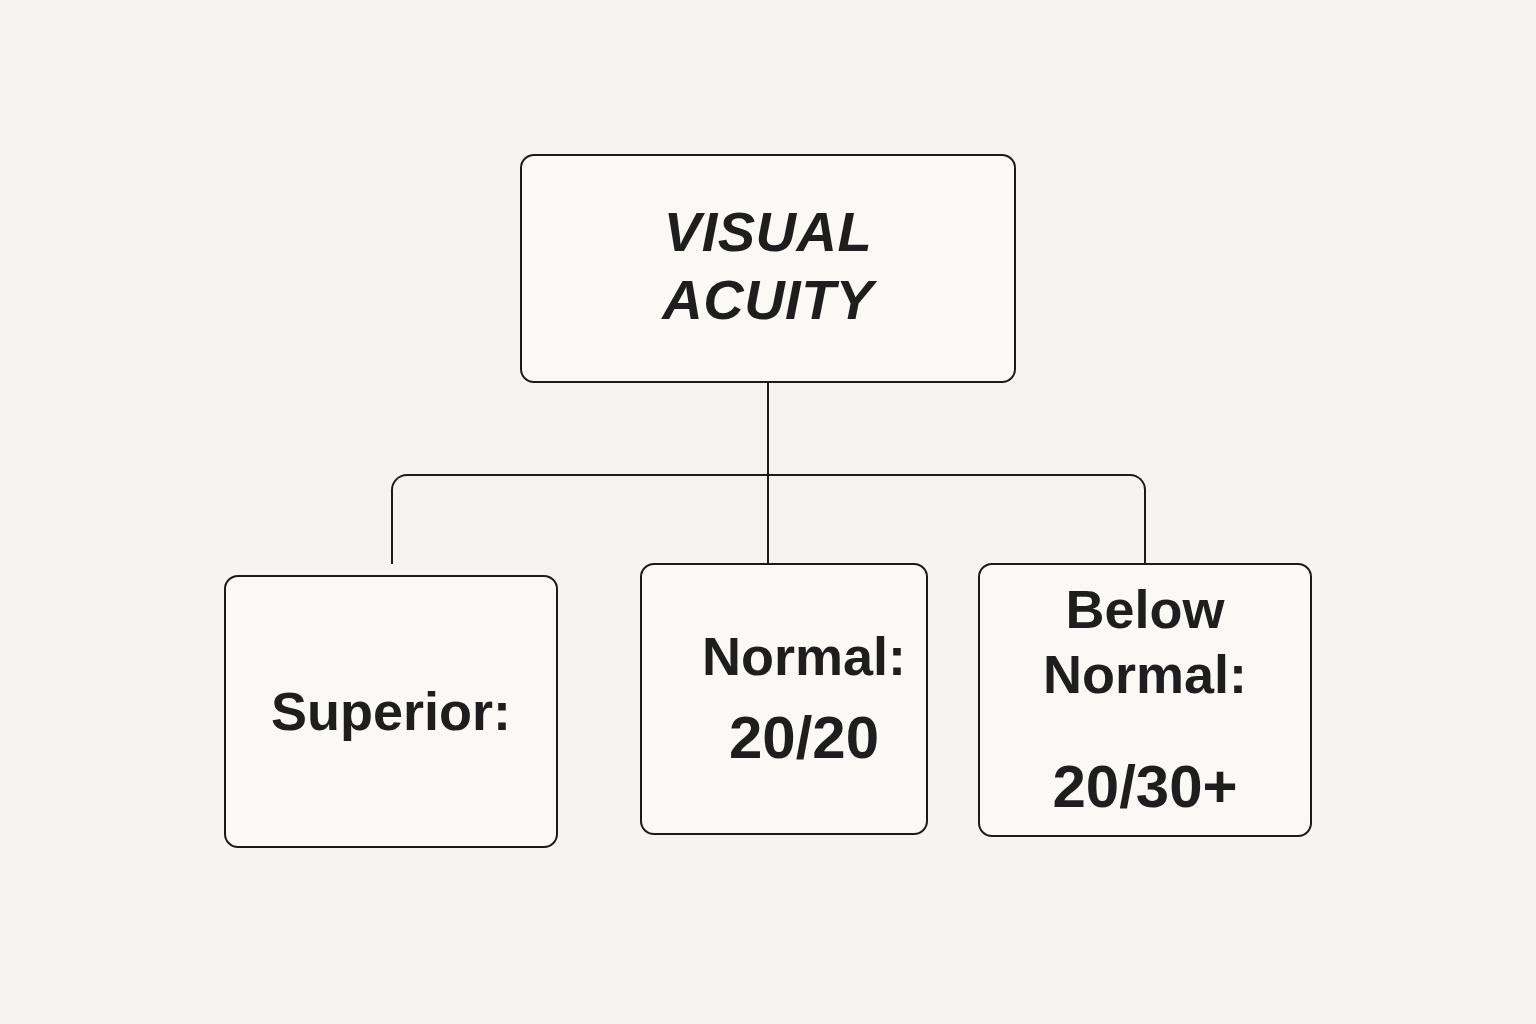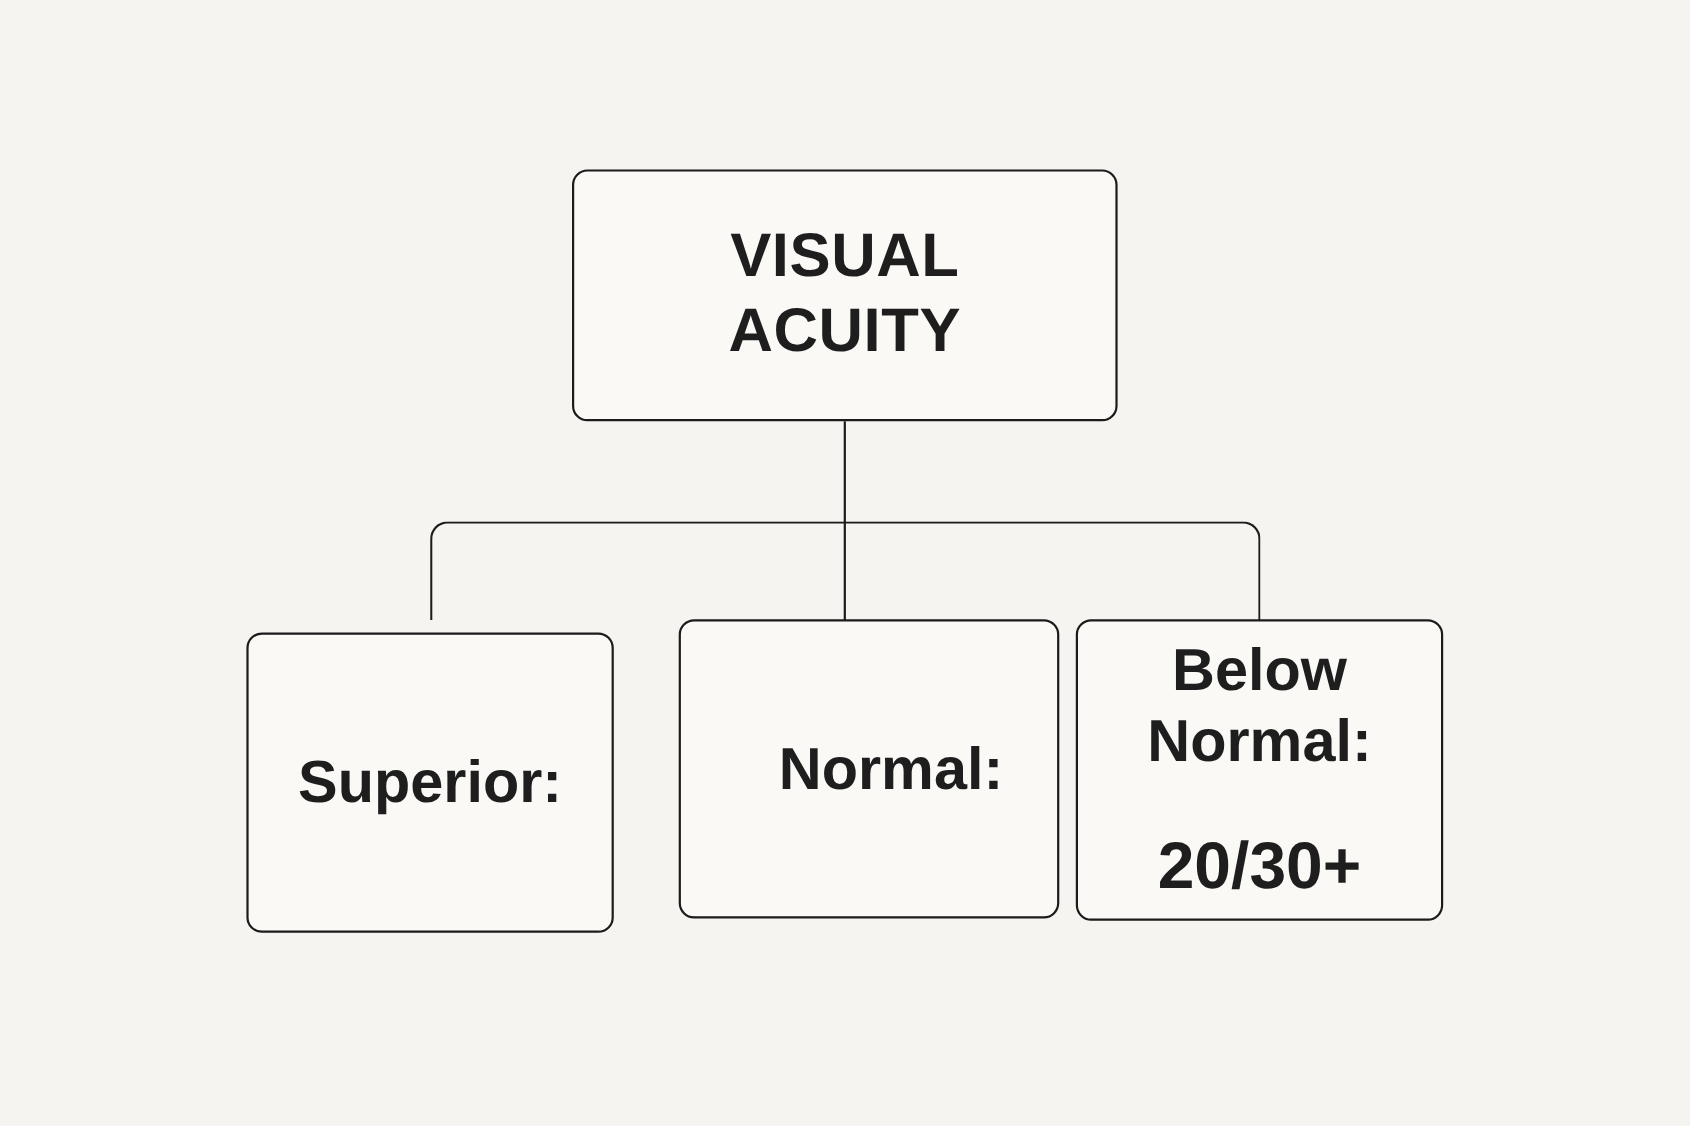--- a/index.html
+++ b/index.html
@@ -29,31 +29,32 @@
     align-items: center;
     justify-content: center;
     text-align: center;
     z-index: 2;
   }
   .node-root {
     left: 520px;
     top: 154px;
     width: 496px;
     height: 229px;
+    font-style: italic;
   }
   .root-label {
     font-size: 56px;
     font-weight: 700;
     line-height: 1.2;
     letter-spacing: 0.5px;
     max-width: 360px;
     margin-top: -6px;
   }
   .node-child-1 { left: 224px; top: 563px; width: 334px; height: 273px; margin-top: 12px; }
-  .node-child-2 { left: 617px; top: 563px; width: 346px; height: 272px; padding-left: 40px; }
+  .node-child-2 { left: 640px; top: 563px; width: 288px; height: 272px; padding-left: 40px; }
   .node-child-3 { left: 978px; top: 563px; width: 334px; height: 274px; gap: 30px; }
 
   .child-label {
     font-size: 54px;
     font-weight: 600;
     line-height: 1.2;
     max-width: 290px;
     margin: 0 auto;
   }
   .child-value {
@@ -97,20 +98,21 @@
 
   <div class="connector-stem"></div>
   <div class="connector-branch"></div>
 
   <div class="node node-child-1">
     <div class="child-label">Superior:</div>
   </div>
 
   <div class="node node-child-2">
     <div class="child-label">Normal:</div>
+    <div class="child-value">20/20</div>
   </div>
 
   <div class="node node-child-3">
     <div class="child-label">Below Normal:</div>
     <div class="child-value">20/30+</div>
   </div>
 
 </div>
 
 </body></html>

